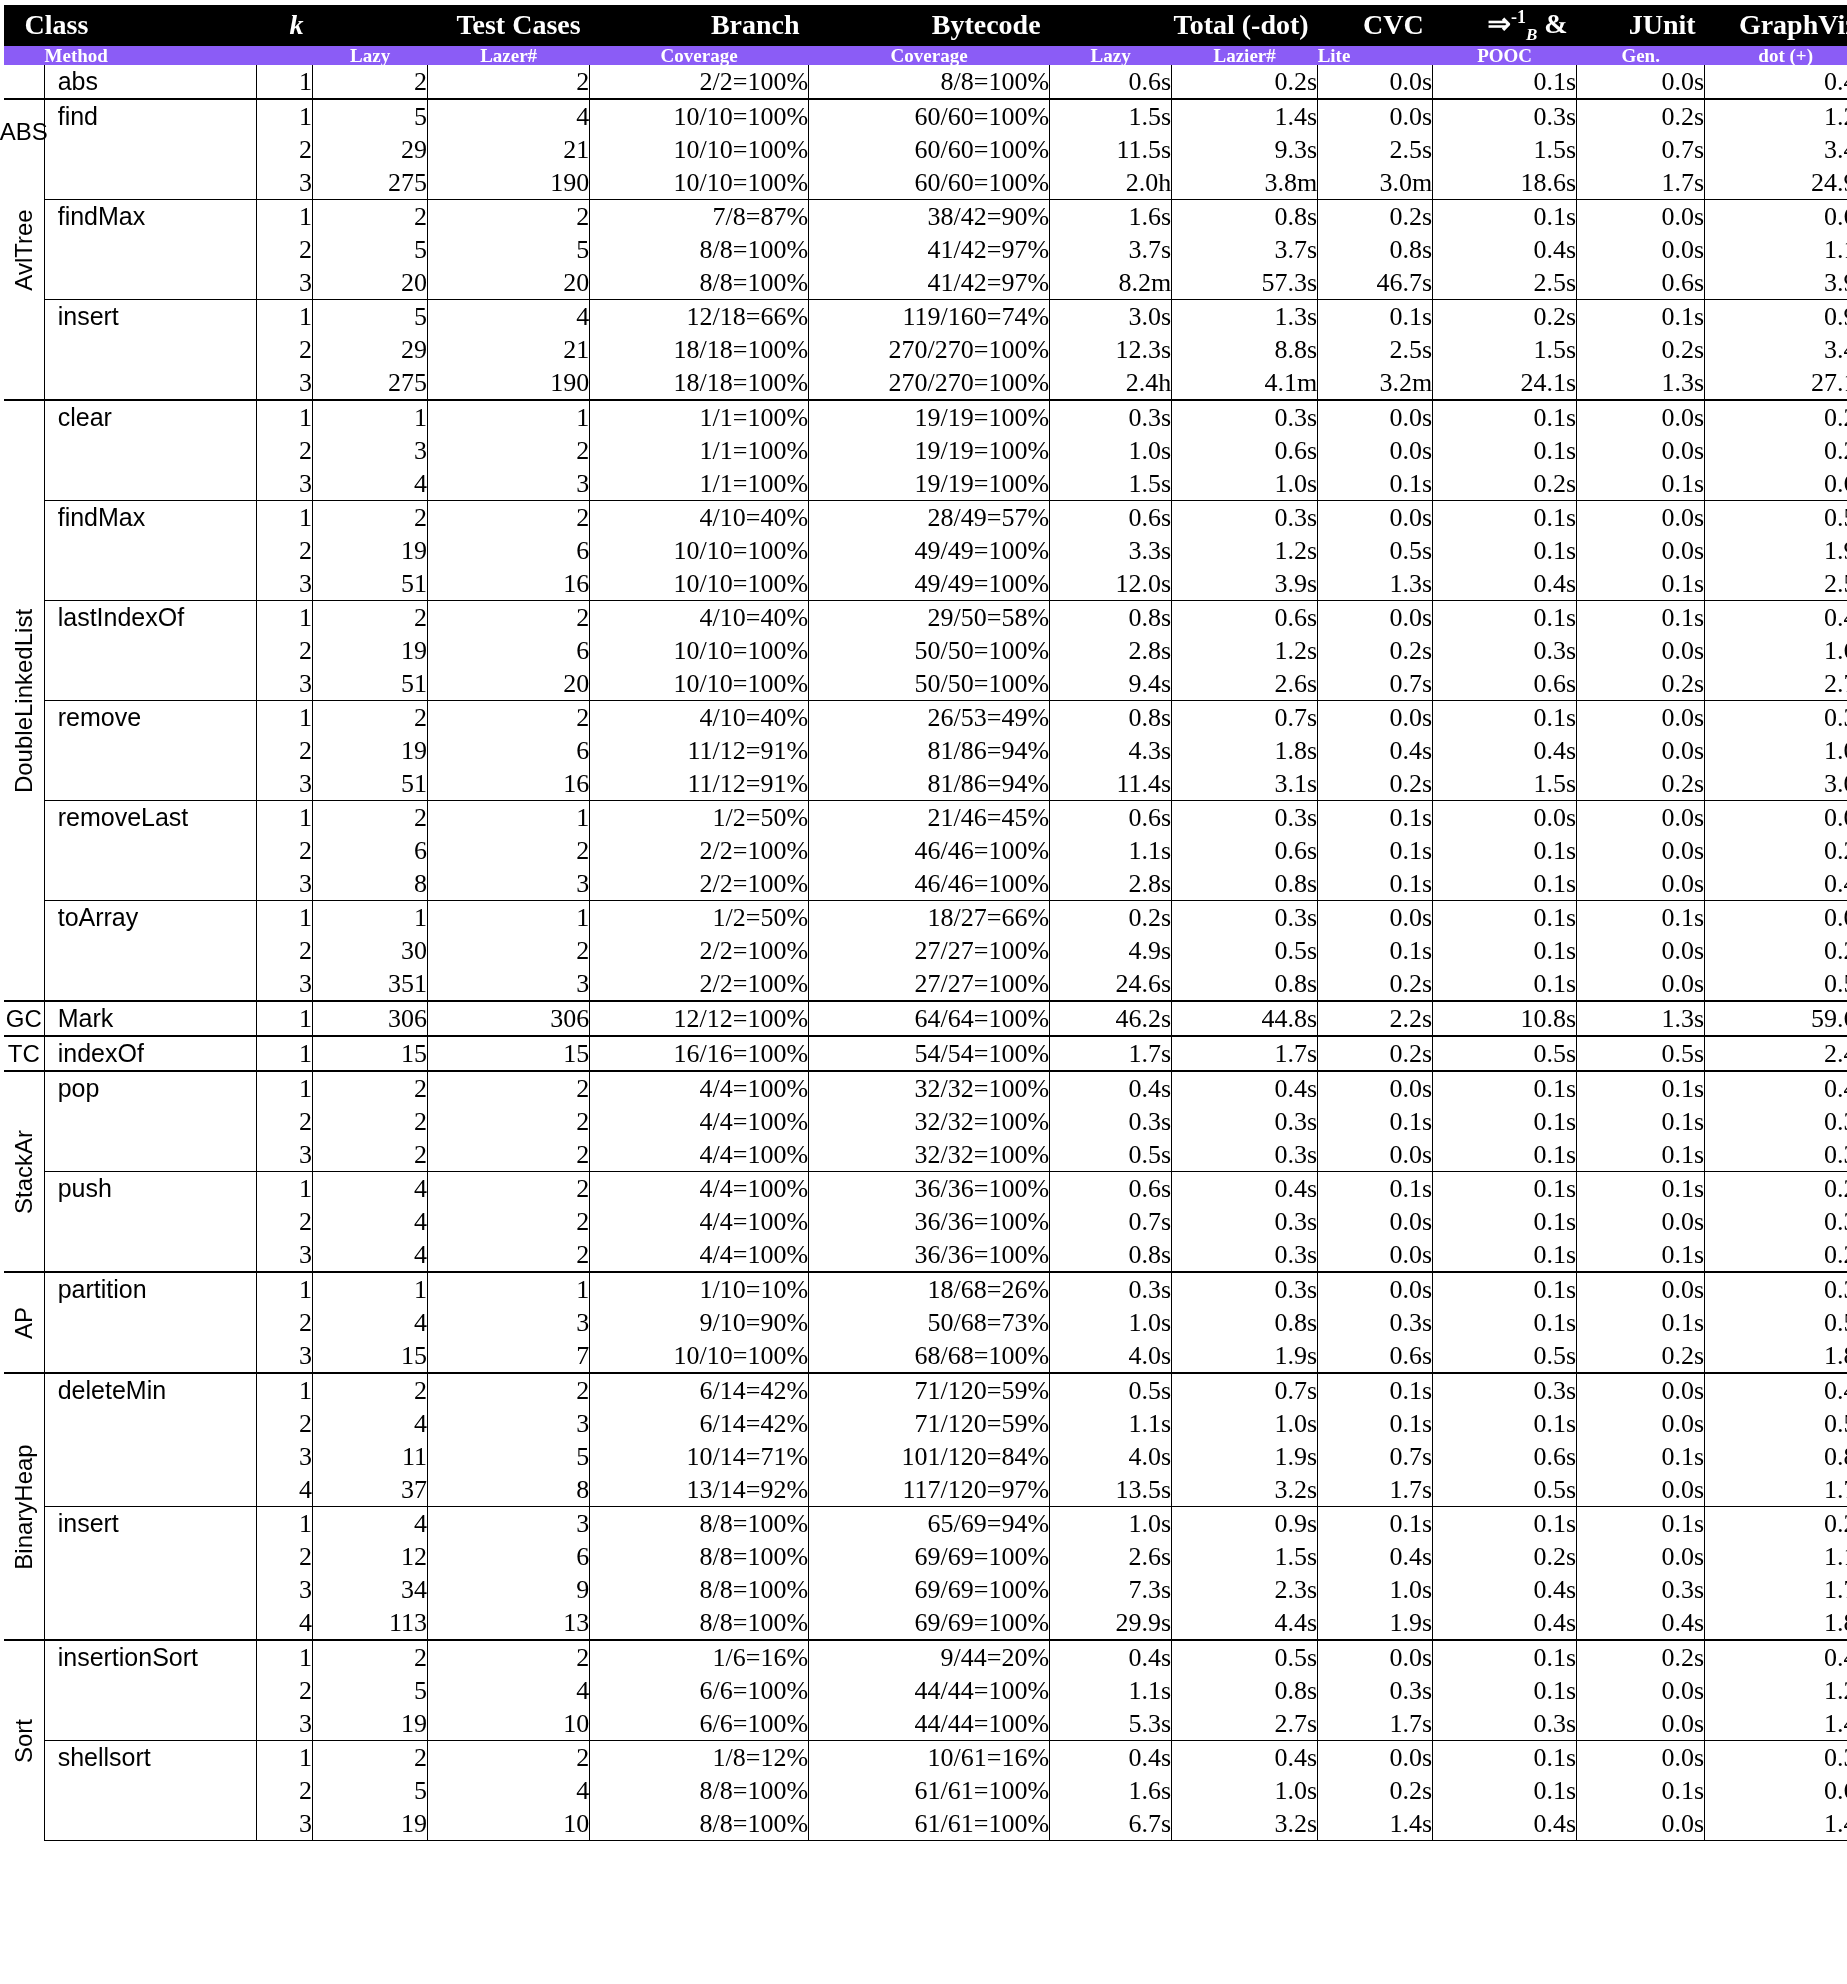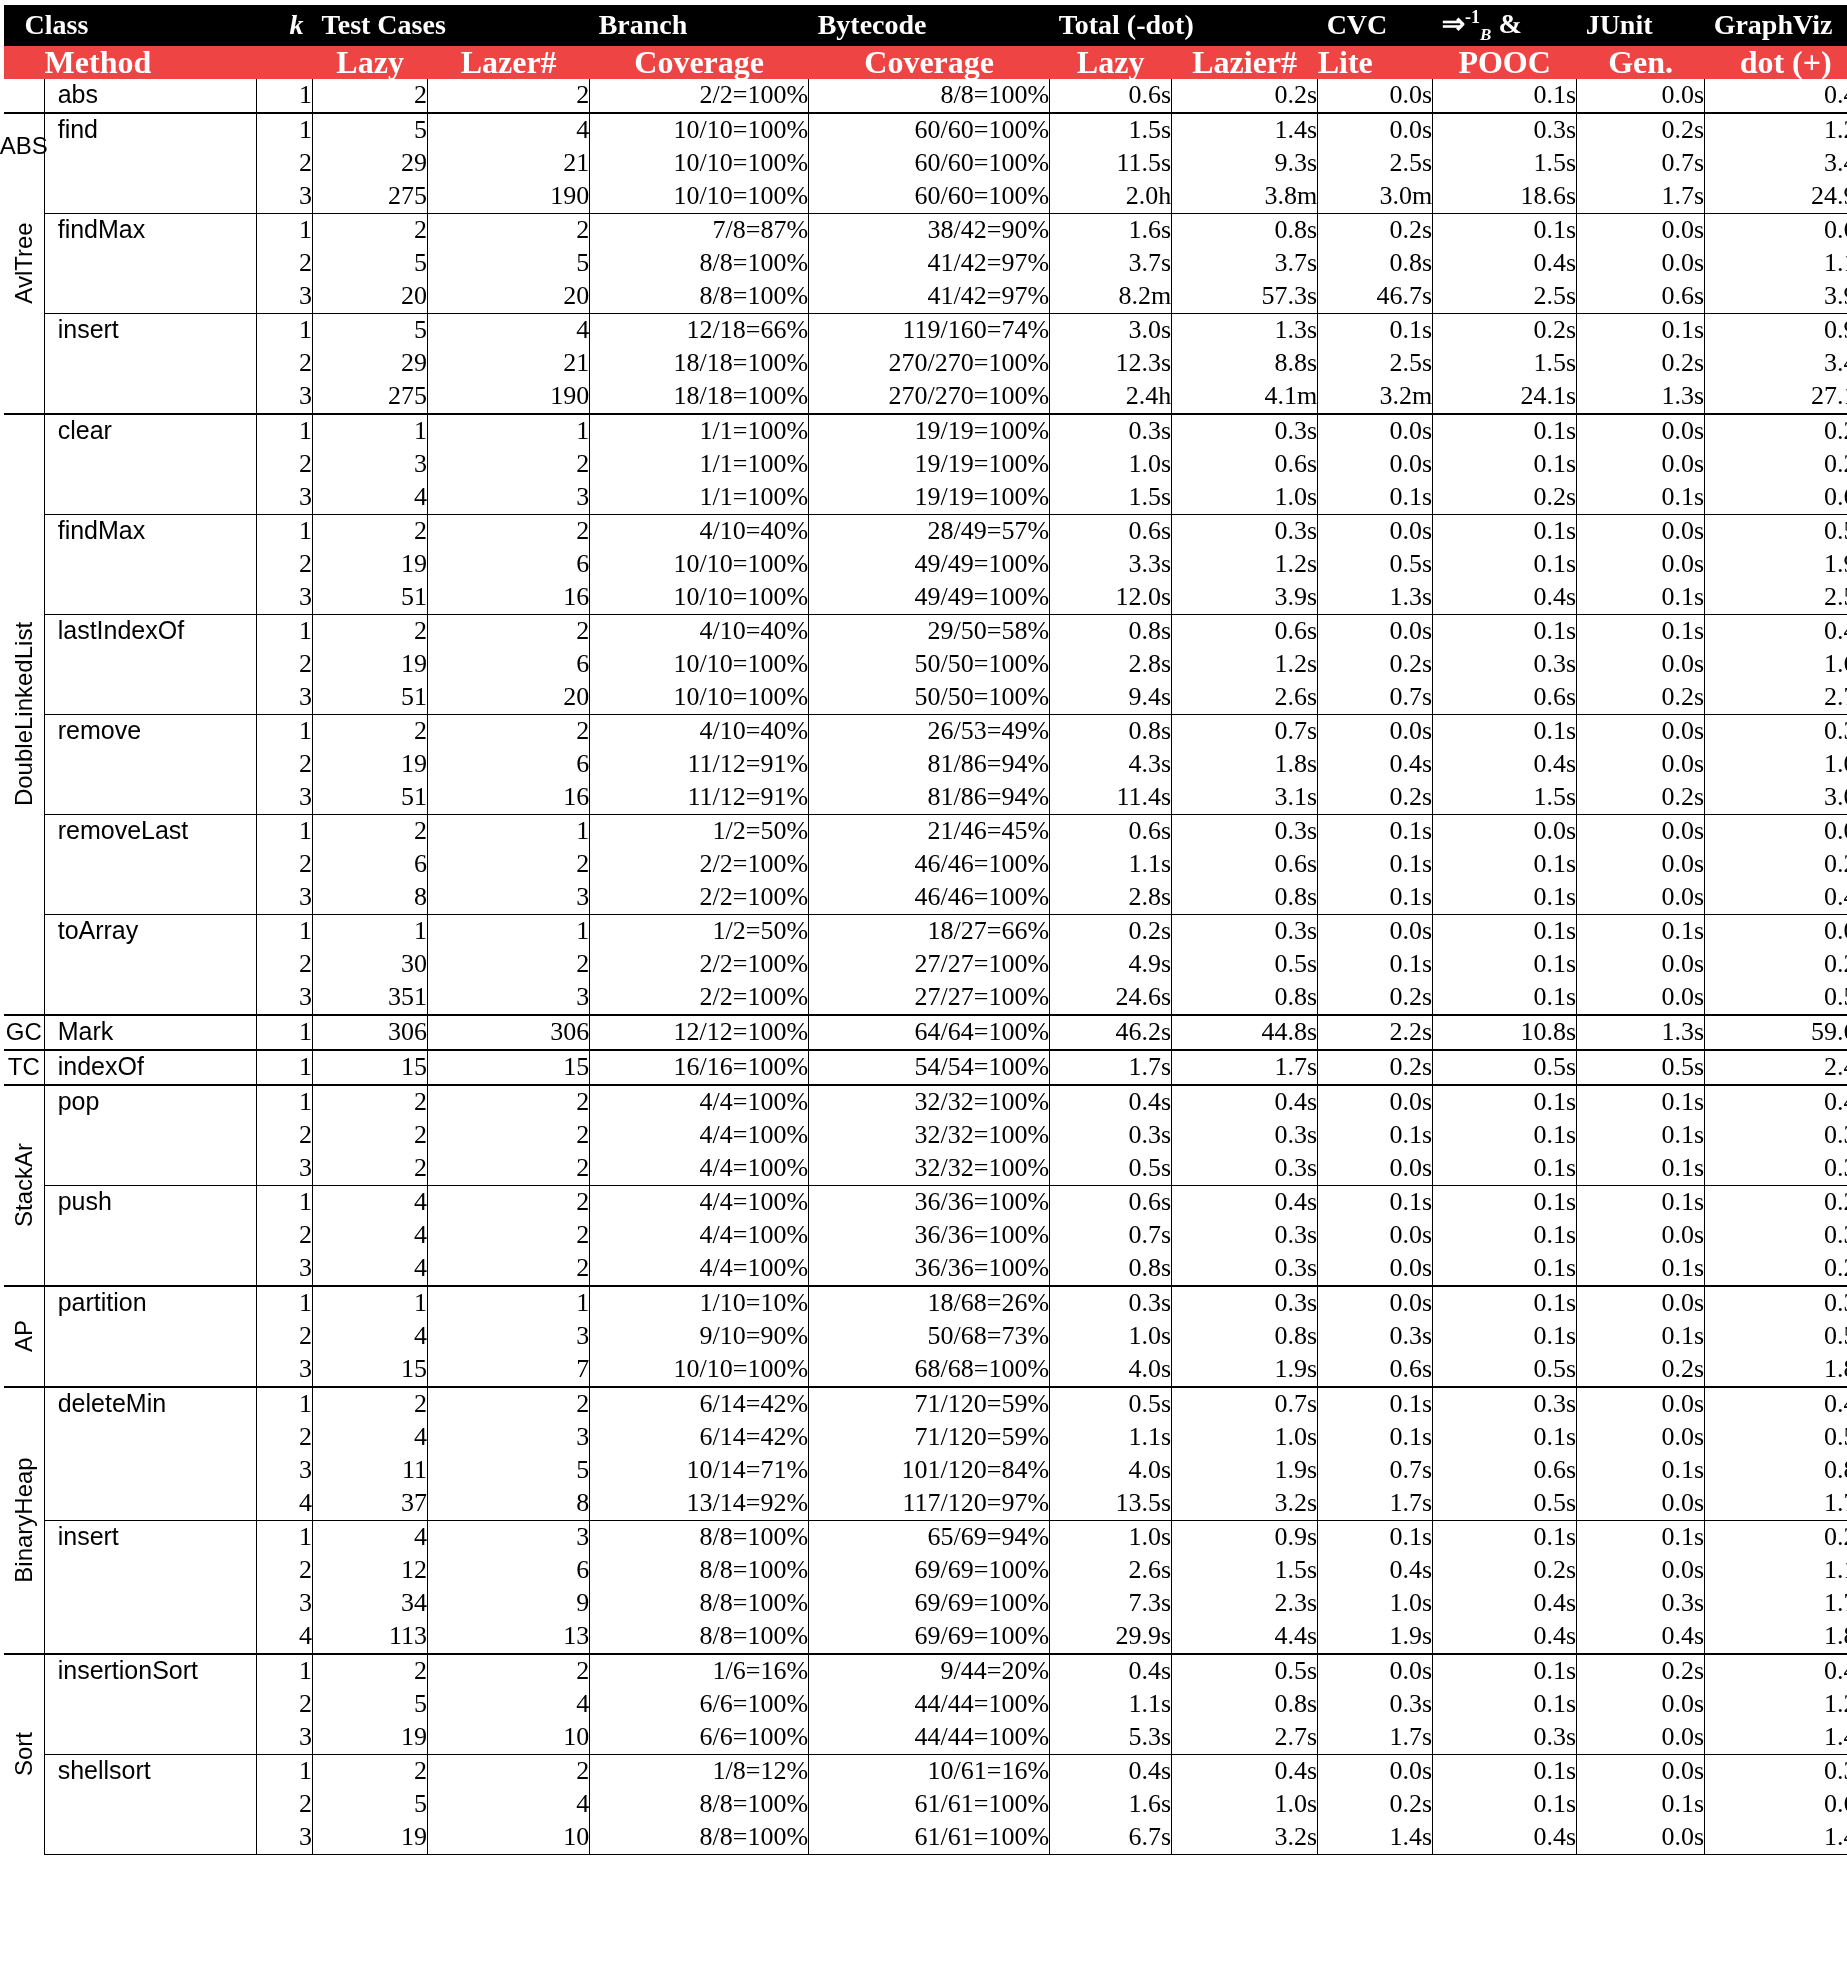--- a/index.html
+++ b/index.html
@@ -39,26 +39,26 @@
     background: #000000;
     color: #ffffff;
     font-weight: bold;
     font-size: 28px;
     border: none;
     padding: 2.7px 9px 2.7px 9px;
     white-space: nowrap;
   }
   .hdr .h-class   { text-align: left; padding-left: 21px;   }
   .hdr .h-k       { text-align: right; font-style: italic; font-weight: bold; }
-  .hdr .h-ctr     { text-align: left; margin-top: 12px; }
+  .hdr .h-ctr     { text-align: right; margin-top: 12px; }
   .hdr-sub td {
-    background: #ef4444;
+    background: #8b5cf6;
     color: #ffffff;
     font-weight: bold;
-    font-size: 32px;
+    font-size: 19px;
     padding: 0.9px 9px 5.4px 9px;
     white-space: nowrap;
   }
   .op-sup { font-size: 18px; vertical-align: super; }
   .op-sub { font-size: 17px; vertical-align: sub; font-style: italic; font-family: "Liberation Serif", serif; }
 
   
   tbody td {
     border-left: 1.8px solid #000;
     padding: 0.9px 9px 0.9px 9px;

